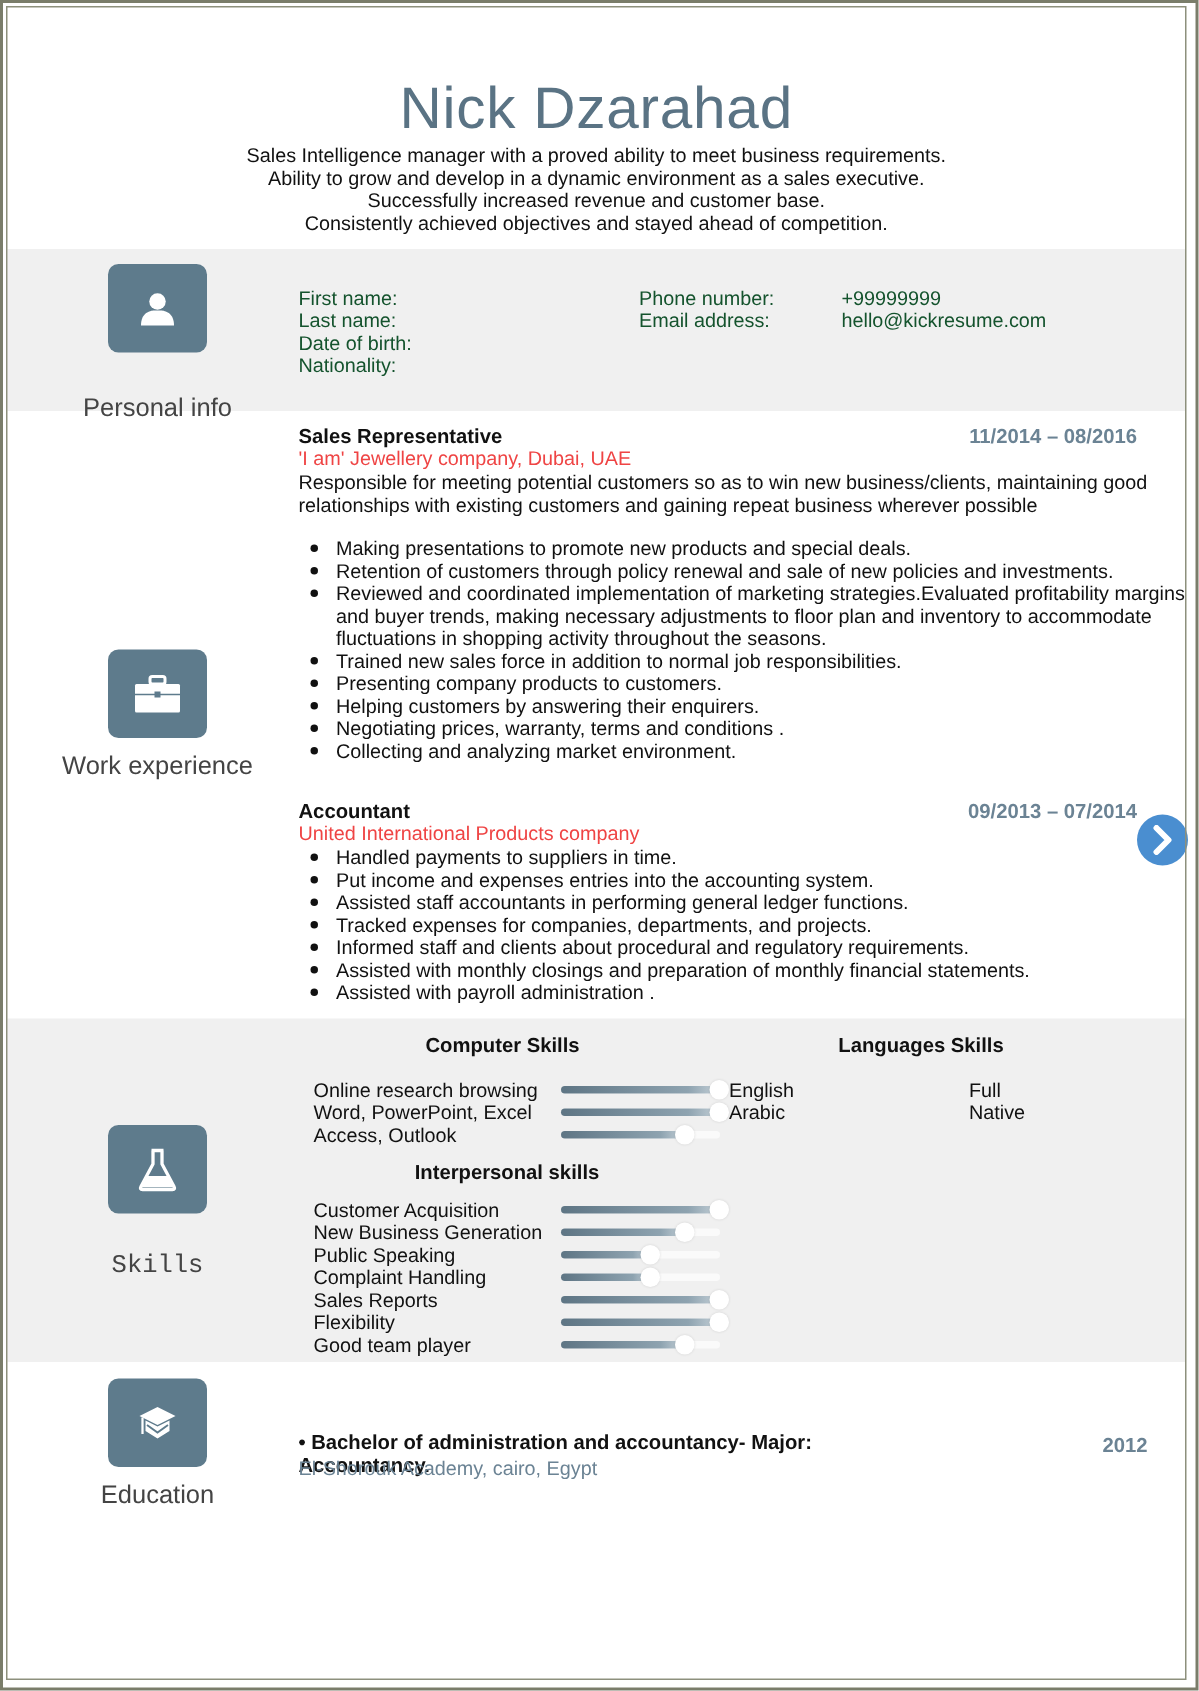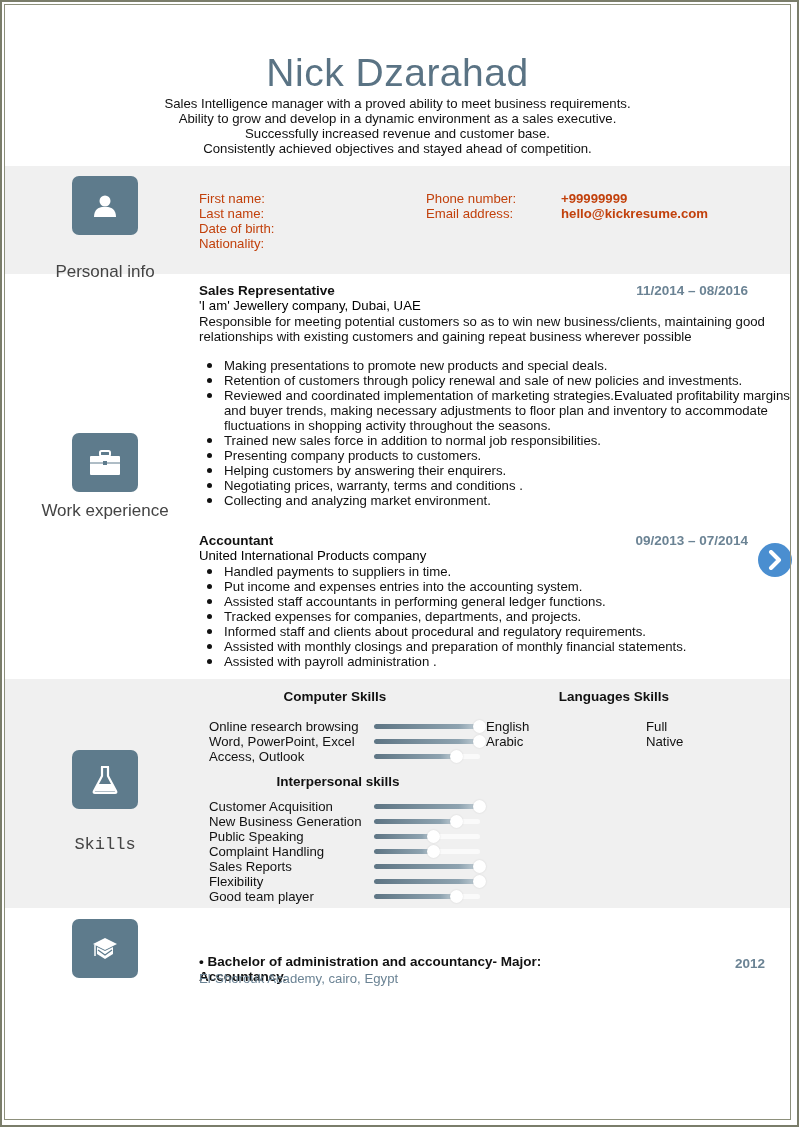--- a/index.html
+++ b/index.html
@@ -17,25 +17,25 @@
   .name { position:absolute; top:46px; left:0; width:785px; font-size:39px; color:#5a7384; letter-spacing:0.5px; }
   .summary { position:absolute; top:91px; left:0; width:785px; font-size:13.2px; line-height:15px; color:#111; }
   .summary div { white-space:nowrap; }
 
   .section { position:absolute; left:0; width:785px; }
   .gray { background:#f0f0f0; }
   .sec-icon { position:absolute; left:67px; width:66px; height:59px; background:#5e7b8c; border-radius:7px;
     display:flex; align-items:center; justify-content:center; }
   .sec-label { position:absolute; left:0; width:200px; text-align:center; font-size:17px; color:#444; }
 
-  .kv { position:absolute; font-size:13.2px; line-height:15px; color:#c2410c; white-space:nowrap; }
+  .kv { position:absolute; font-size:13.2px; line-height:15px; color:#14532d; white-space:nowrap; }
 
   .job-title { position:absolute; left:194px; font-size:13.5px; font-weight:bold; color:#111; }
-  .job-date { position:absolute; right:42px; font-size:13.5px; font-weight:bold; color:#6b8394; }
-  .job-company { position:absolute; left:194px; font-size:13.2px; color:#000000; }
+  .job-date { position:absolute; right:32px; font-size:13.5px; font-weight:bold; color:#6b8394; }
+  .job-company { position:absolute; left:194px; font-size:13.2px; color:#ef4444; }
   .job-desc { position:absolute; left:194px; width:570px; font-size:13.2px; line-height:15px; color:#111; }
   ul.bullets { position:absolute; left:194px; width:572px; margin:0; padding:0 0 0 25px; list-style:none;
     font-size:13.2px; line-height:15px; color:#111; }
   ul.bullets li { position:relative; }
   ul.bullets li::before { content:""; position:absolute; left:-17px; top:5px; width:5px; height:5px; border-radius:50%; background:#111; }
 
   .next-btn { position:absolute; left:753px; top:538px; width:34px; height:34px; border-radius:50%;
     background:#4a8ed0; display:flex; align-items:center; justify-content:center; z-index:4; cursor:pointer; }
 
   .skills-head { position:absolute; font-size:13.5px; font-weight:bold; color:#111; text-align:center; }
@@ -82,21 +82,21 @@
     <div class="kv" style="left:194px;top:25px;">
       <div>First name:</div>
       <div>Last name:</div>
       <div>Date of birth:</div>
       <div>Nationality:</div>
     </div>
     <div class="kv" style="left:421px;top:25px;">
       <div>Phone number:</div>
       <div>Email address:</div>
     </div>
-    <div class="kv" style="left:556px;top:25px;font-weight:bold;">
+    <div class="kv" style="left:556px;top:25px;">
       <div>+99999999</div>
       <div>hello@kickresume.com</div>
     </div>
   </div>
 
   <div class="section" style="top:269px;height:405px;"></div>
   <div class="sec-icon" style="top:428px;">
     <svg width="32" height="26" viewBox="0 0 32 26">
         <rect x="11" y="1" width="10" height="5" rx="1.5" fill="none" stroke="#fff" stroke-width="2"></rect>
         <rect x="1" y="6" width="30" height="19" rx="1" fill="#fff"></rect>
@@ -234,18 +234,19 @@
 
   <div class="section" style="top:903px;height:130px;"></div>
   <div class="sec-icon" style="top:914px;">
     <svg width="28" height="28" viewBox="0 0 28 28">
         <path d="M14 3 L26 9 L14 15 L2 9 Z" fill="#fff"></path>
         <path d="M6 12 L6 19 L14 24 L22 19 L22 12 L14 16 Z" fill="#fff"></path>
         <path d="M4 10 L4 21" stroke="#fff" stroke-width="1.5"></path>
         <path d="M7 15 L14 20 L21 15" fill="none" stroke="#5e7b8c" stroke-width="1.3"></path>
       </svg>
   </div>
+  <div class="sec-label" style="top:982px;">Education</div>
 
   <div class="edu-degree" style="top:935px;margin-top:14px;">• Bachelor of administration and accountancy- Major: Accountancy.</div>
   <div class="edu-school" style="top:966px;">El-Shorouk Academy, cairo, Egypt</div>
   <div class="edu-year" style="top:951px;">2012</div>
 
 </div>
 
 </body></html>

